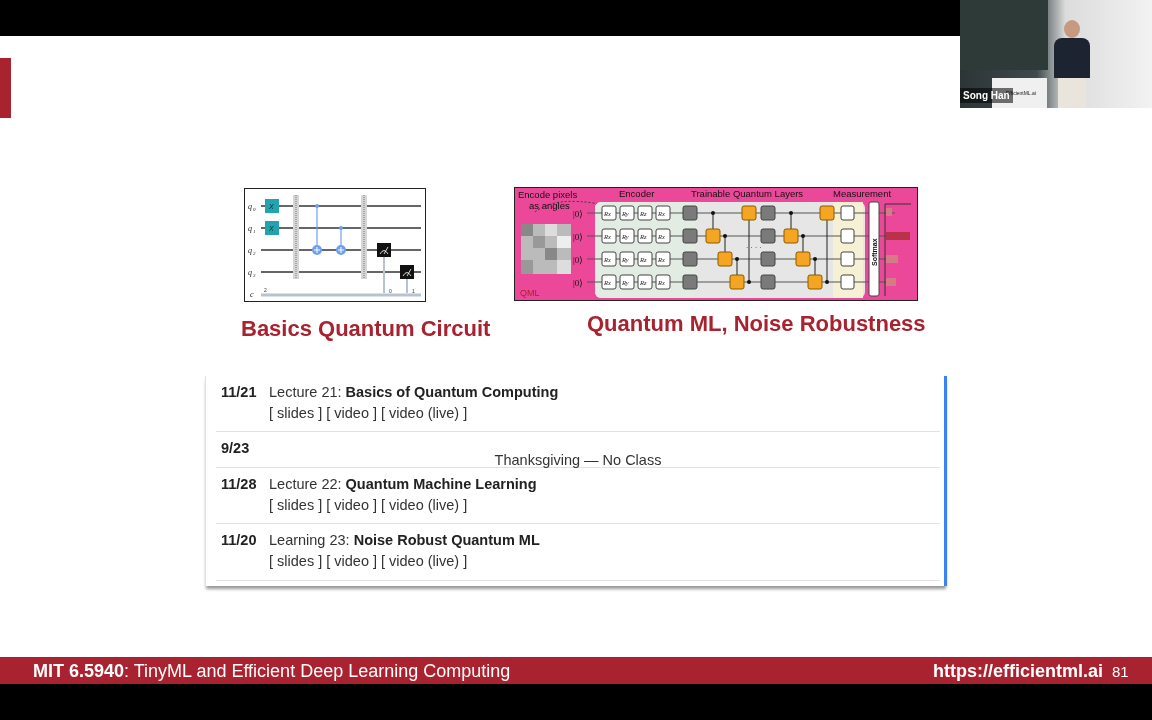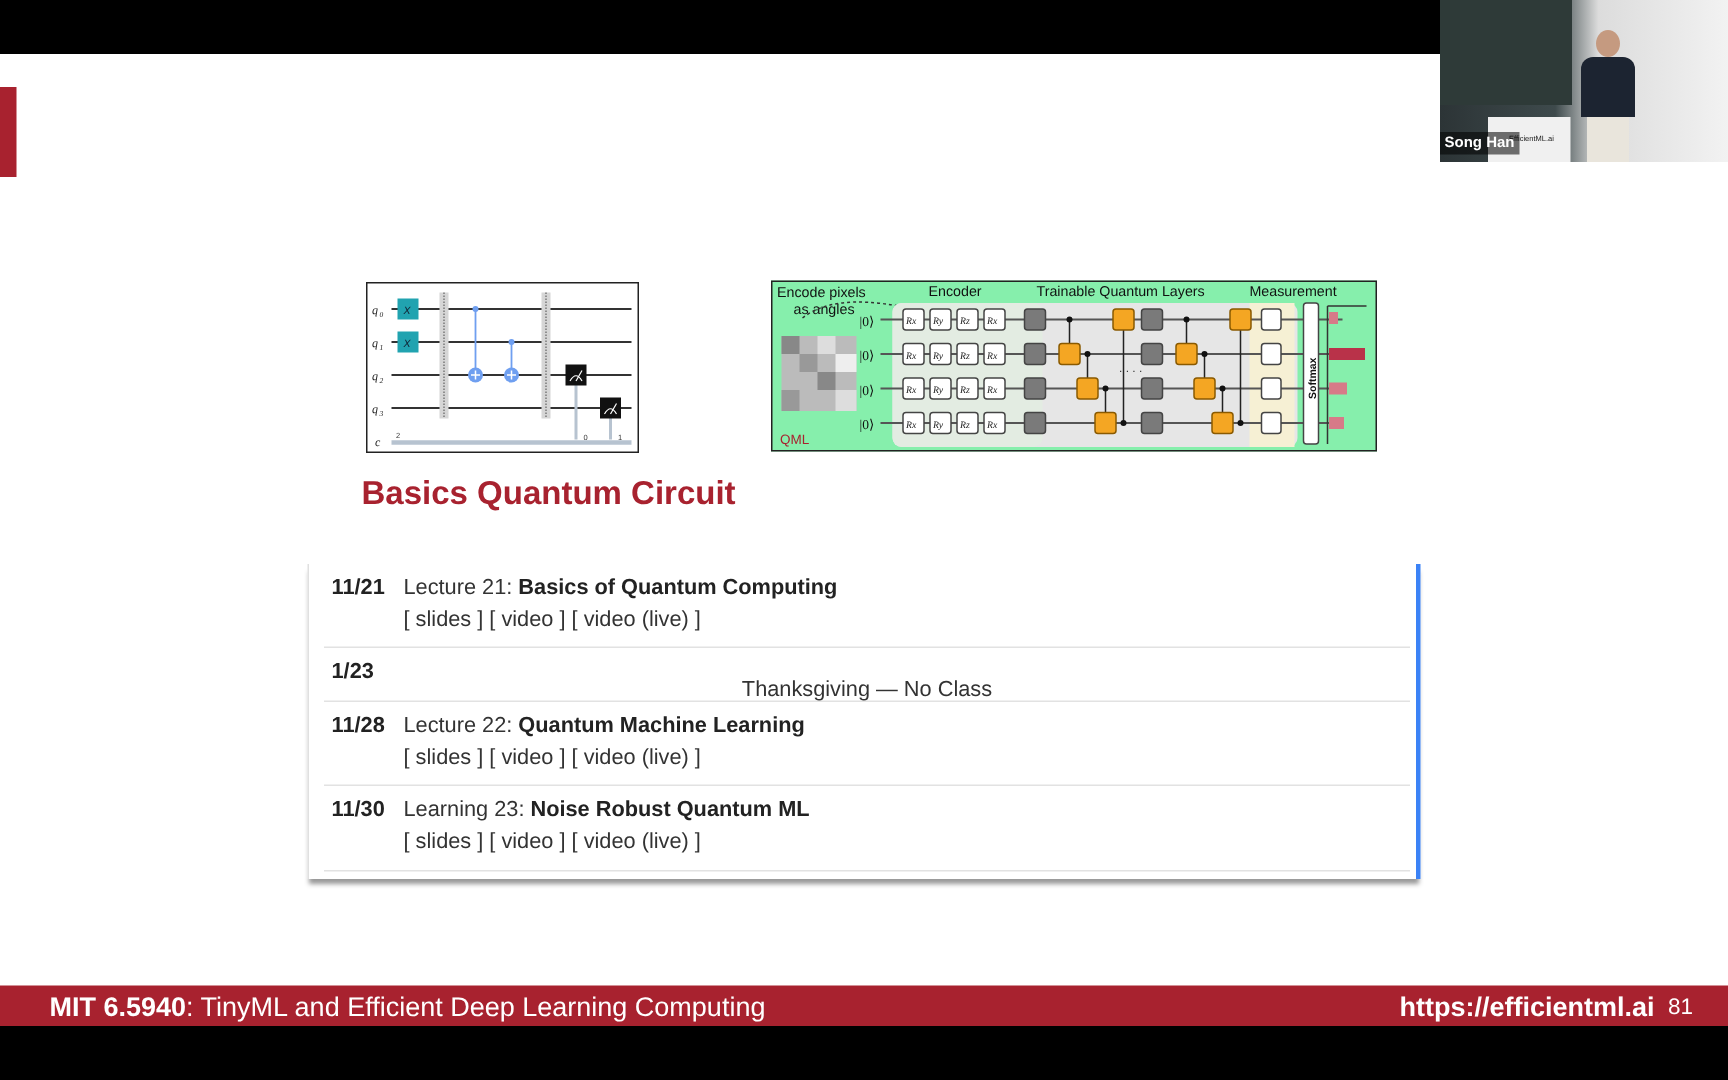--- a/index.html
+++ b/index.html
@@ -12,21 +12,21 @@
     .video .board { position: absolute; left: 0; top: 0; width: 88px; height: 70px; background: #2e3a38; }
     .video .person { position: absolute; left: 92px; top: 20px; width: 40px; height: 88px; }
     .video .head { position: absolute; left: 12px; top: 0; width: 16px; height: 18px; border-radius: 50%; background: #c59a80; }
     .video .torso { position: absolute; left: 2px; top: 18px; width: 36px; height: 40px; background: #1c2431; border-radius: 8px 8px 0 0; }
     .video .legs { position: absolute; left: 6px; top: 58px; width: 28px; height: 30px; background: #e9e5dc; }
     .video .podium { position: absolute; left: 32px; top: 78px; width: 55px; height: 30px; background: #f0f0f0; }
     .video .name { position: absolute; left: 0; top: 88px; padding: 2px 3px; background: rgba(0,0,0,0.55); color: #fff; font-size: 10px; font-weight: bold; }
     .video .tag { position: absolute; left: 46px; top: 90px; font-size: 5px; color: #222; }
 
     .fig1 { position: absolute; left: 244px; top: 152px; width: 182px; height: 114px; border: 1.5px solid #222; background: #fff; }
-    .fig2 { position: absolute; left: 514px; top: 151px; width: 404px; height: 114px; border: 1.5px solid #222; background: #86efac; text-align: right; }
+    .fig2 { position: absolute; left: 514px; top: 151px; width: 404px; height: 114px; border: 1.5px solid #222; background: #ec4899; text-align: right; }
     .caption { position: absolute; font-size: 22px; font-weight: bold; color: #a8222f; }
 
     .schedule { position: absolute; left: 205px; top: 340px; width: 742px; height: 210px; background: #fff; border-left: 1px solid #e0e0e0; border-right: 3px solid #3b82f6; box-shadow: 0 4px 3px -1px #999; }
     .row { position: absolute; left: 10px; width: 724px; border-bottom: 1px solid #e2e2e2; font-size: 14.5px; color: #333; }
     .row .date { position: absolute; left: 5px; top: 8px; font-weight: bold; color: #222; }
     .row .lect { position: absolute; left: 53px; top: 8px; }
     .row .lect b { color: #222; }
     .row .links { position: absolute; left: 53px; top: 29px; }
     .row .center { position: absolute; left: 0; width: 724px; top: 20px; text-align: center; }
     .lnk { color: #333; cursor: pointer; }
@@ -223,46 +223,47 @@
       <rect x="354" y="14" width="10" height="94" rx="2" fill="#fff" stroke="#444"></rect>
       <text x="362" y="78" font-size="7" font-weight="bold" fill="#111" transform="rotate(-90 362 78)">Softmax</text>
       <line x1="370" y1="16" x2="370" y2="108" stroke="#333"></line>
       <line x1="370" y1="16" x2="396" y2="16" stroke="#333"></line>
       <rect x="371" y="20" width="6" height="8" fill="#d77a88"></rect>
       <rect x="371" y="44" width="24" height="8" fill="#b93249"></rect>
       <rect x="371" y="67" width="12" height="8" fill="#d77a88"></rect>
       <rect x="371" y="90" width="10" height="8" fill="#d77a88"></rect>
     </svg>
   </div>
+  <div class="caption" style="left:587px; top:275px;">Quantum ML, Noise Robustness</div>
 
   <div class="schedule">
     <div class="row" style="top:0; height:56px;">
       <span class="date">11/21</span>
       <span class="lect"><span>Lecture 21: </span><b>Basics of Quantum Computing</b></span>
       <span class="links">
         <span class="lnk">[ slides ]</span>
         <span class="lnk">[ video ]</span>
         <span class="lnk">[ video (live) ]</span>
       </span>
     </div>
     <div class="row" style="top:56px; height:36px;">
-      <span class="date">1/23</span>
+      <span class="date">9/23</span>
       <span class="center">Thanksgiving — No Class</span>
     </div>
     <div class="row" style="top:92px; height:56px;">
       <span class="date">11/28</span>
       <span class="lect"><span>Lecture 22: </span><b>Quantum Machine Learning</b></span>
       <span class="links">
         <span class="lnk">[ slides ]</span>
         <span class="lnk">[ video ]</span>
         <span class="lnk">[ video (live) ]</span>
       </span>
     </div>
     <div class="row" style="top:148px; height:57px;">
-      <span class="date">11/30</span>
+      <span class="date">11/20</span>
       <span class="lect"><span>Learning 23: </span><b>Noise Robust Quantum ML</b></span>
       <span class="links">
         <span class="lnk">[ slides ]</span>
         <span class="lnk">[ video ]</span>
         <span class="lnk">[ video (live) ]</span>
       </span>
     </div>
   </div>
 
   <div class="footer">

